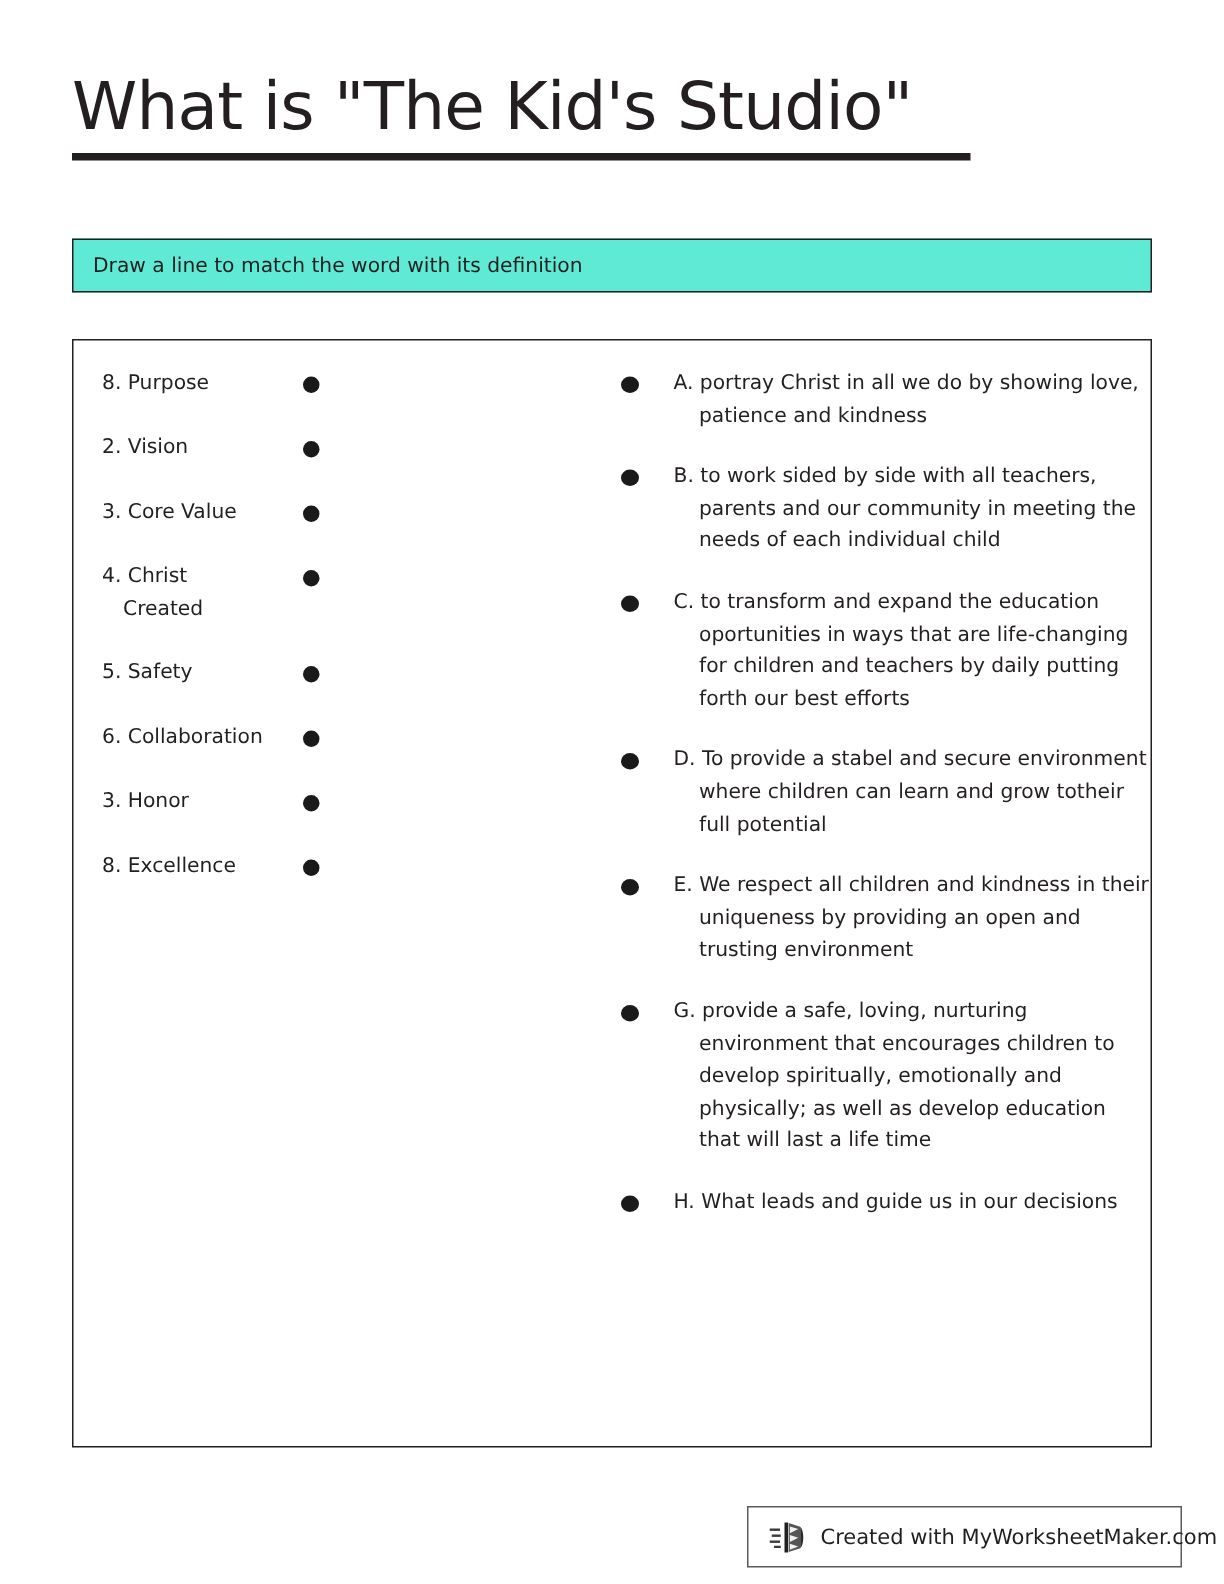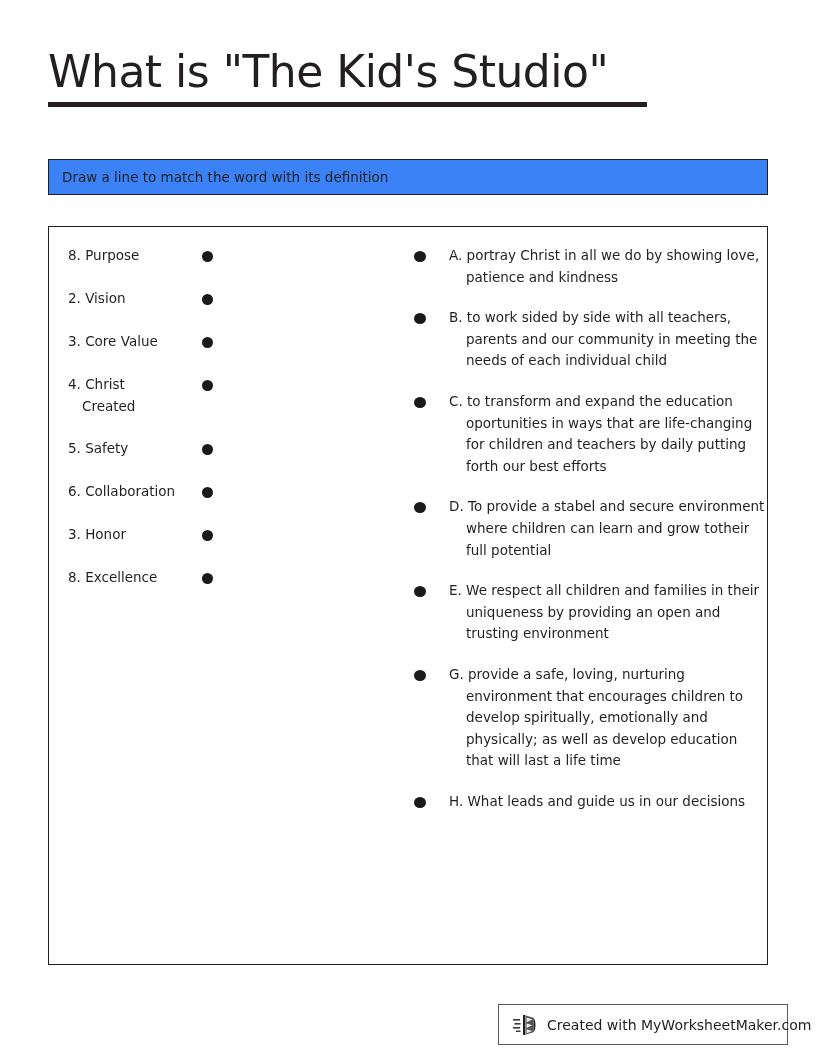--- a/index.html
+++ b/index.html
@@ -42,21 +42,21 @@
   .instruction-box {
     position: absolute;
     left: 48px;
     top: 159px;
     width: 720px;
     height: 36px;
     border: 1.5px solid #231f20;
     box-sizing: border-box;
     display: flex;
     align-items: center;
-    background: #3b82f6;
+    background: #5eead4;
   }
   .instruction-text {
     font-size: 13.5px;
     line-height: 16px;
     padding-left: 13px;
     color: #231f20;
   }
 
   
   .match-box {
@@ -247,21 +247,21 @@
         <div class="right-text">C. to transform and expand the education oportunities in ways that are life-changing for children and teachers by daily putting forth our best efforts</div>
       </div>
 
       <div class="right-item">
         <div class="right-dot"></div>
         <div class="right-text">D. To provide a stabel and secure environment where children can learn and grow totheir full potential</div>
       </div>
 
       <div class="right-item">
         <div class="right-dot"></div>
-        <div class="right-text">E. We respect all children and families in their uniqueness by providing an open and trusting environment</div>
+        <div class="right-text">E. We respect all children and kindness in their uniqueness by providing an open and trusting environment</div>
       </div>
 
 
       <div class="right-item">
         <div class="right-dot"></div>
         <div class="right-text">G. provide a safe, loving, nurturing environment that encourages children to develop spiritually, emotionally and physically; as well as develop education that will last a life time</div>
       </div>
 
       <div class="right-item">
         <div class="right-dot"></div>

